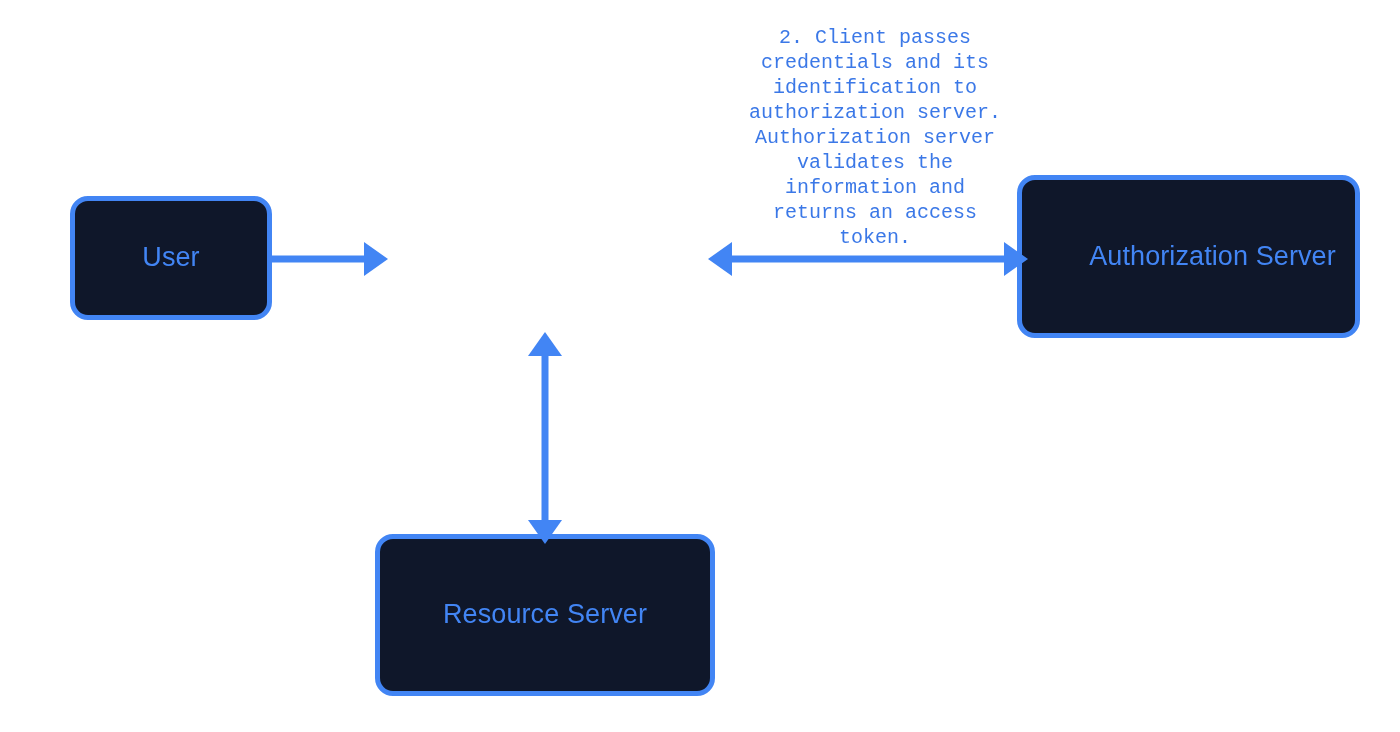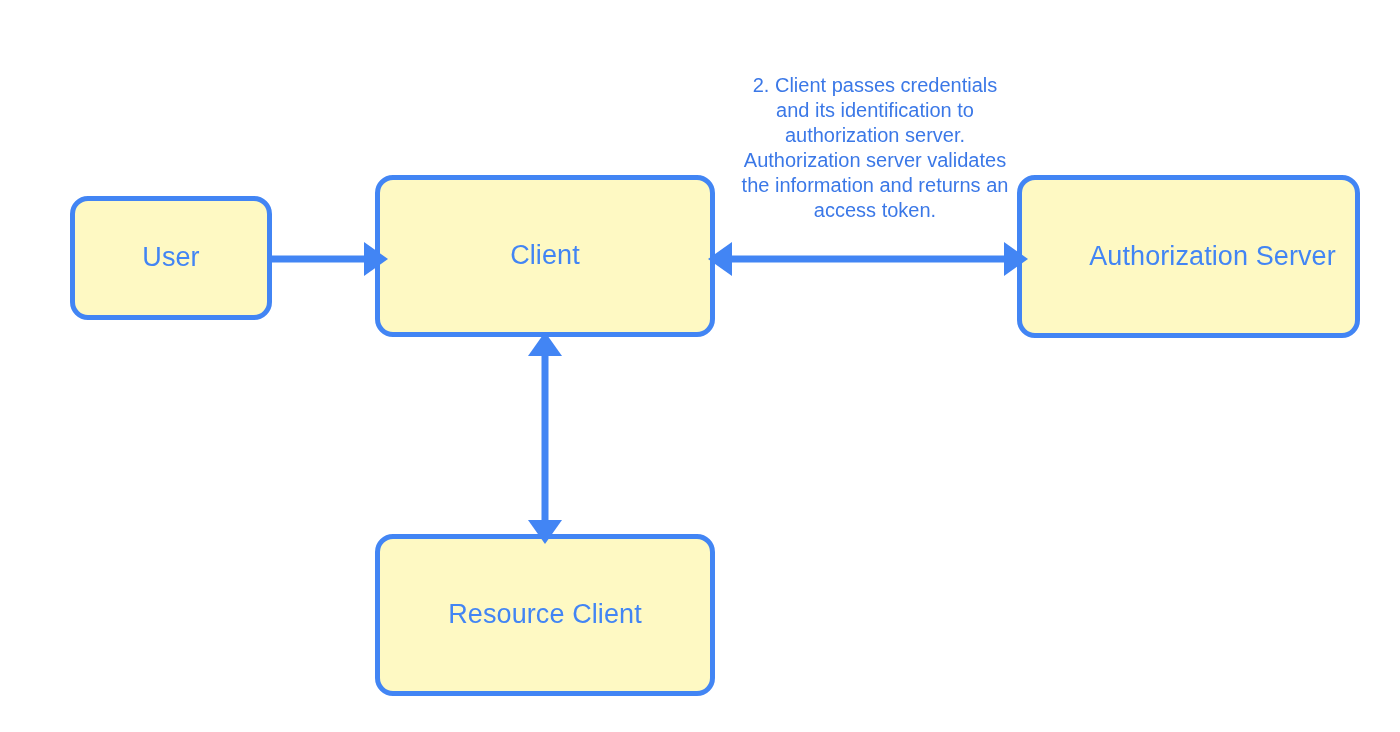--- a/index.html
+++ b/index.html
@@ -16,21 +16,21 @@
     width: 1400px;
     height: 732px;
     background: #ffffff;
     overflow: hidden;
   }
   .node {
     position: absolute;
     box-sizing: border-box;
     border: 5px solid #4285f4;
     border-radius: 18px;
-    background: #fef9c3;
+    background: #0f172a;
     display: flex;
     align-items: center;
     justify-content: center;
   }
   .node-label {
     color: #4285f4;
     font-size: 27px;
     font-weight: 400;
     line-height: 1.15;
     letter-spacing: 0.1px;
@@ -41,23 +41,22 @@
   #node-user        { left: 70px;   top: 196px; width: 202px; height: 124px; }
   #node-client      { left: 375px;  top: 175px; width: 340px; height: 162px; }
   #node-auth        { left: 1017px; top: 175px; width: 343px; height: 163px; padding-left: 48px; }
   #node-resource    { left: 375px;  top: 534px; width: 340px; height: 162px; }
 
   .edge-label {
     position: absolute;
     color: #3b78e7;
     font-size: 20px;
     line-height: 25px;
-    font-family: Liberation Sans, sans-serif;
+    font-family: Liberation Mono, monospace;
     white-space: pre-line;
-    margin-top: 48px;
   }
   #label-1 { left: 150px; top: 126px; width: 310px; text-align: center; }
   #label-2 { left: 740px; top: 25px;  width: 270px; text-align: center; }
   #label-3 { left: 296px; top: 393px; width: 208px; text-align: center; }
 
   .connector {
     position: absolute;
     overflow: visible;
   }
   #conn-user-client   { left: 268px; top: 238px; width: 120px; height: 42px; }
@@ -66,30 +65,27 @@
 </style>
 </head>
 <body>
 
 <div id="canvas">
 
   <div class="node" id="node-user">
     <span class="node-label">User</span>
   </div>
 
-  <div class="node" id="node-client">
-    <span class="node-label">Client</span>
-  </div>
 
   <div class="node" id="node-auth">
     <span class="node-label">Authorization Server</span>
   </div>
 
   <div class="node" id="node-resource">
-    <span class="node-label">Resource Client</span>
+    <span class="node-label">Resource Server</span>
   </div>
 
   <svg class="connector" id="conn-user-client" viewBox="0 0 120 42">
     <line x1="0" y1="21" x2="100" y2="21" stroke="#4285f4" stroke-width="7"></line>
     <polygon points="96,4 120,21 96,38" fill="#4285f4"></polygon>
   </svg>
 
   <svg class="connector" id="conn-client-auth" viewBox="0 0 320 42">
     <line x1="22" y1="21" x2="298" y2="21" stroke="#4285f4" stroke-width="7"></line>
     <polygon points="24,4 0,21 24,38" fill="#4285f4"></polygon>

